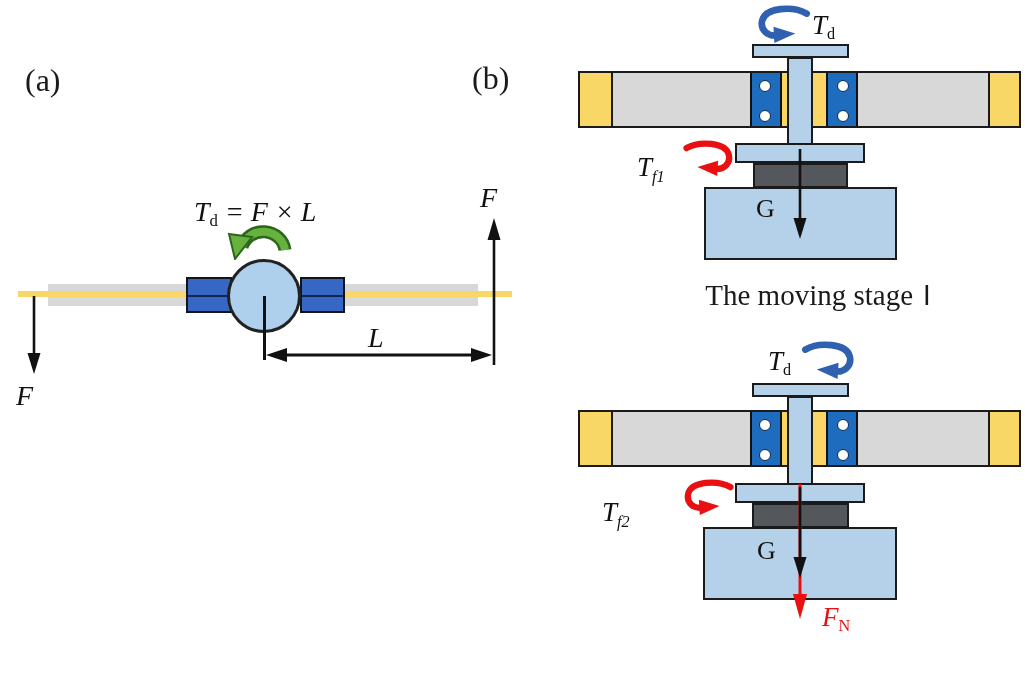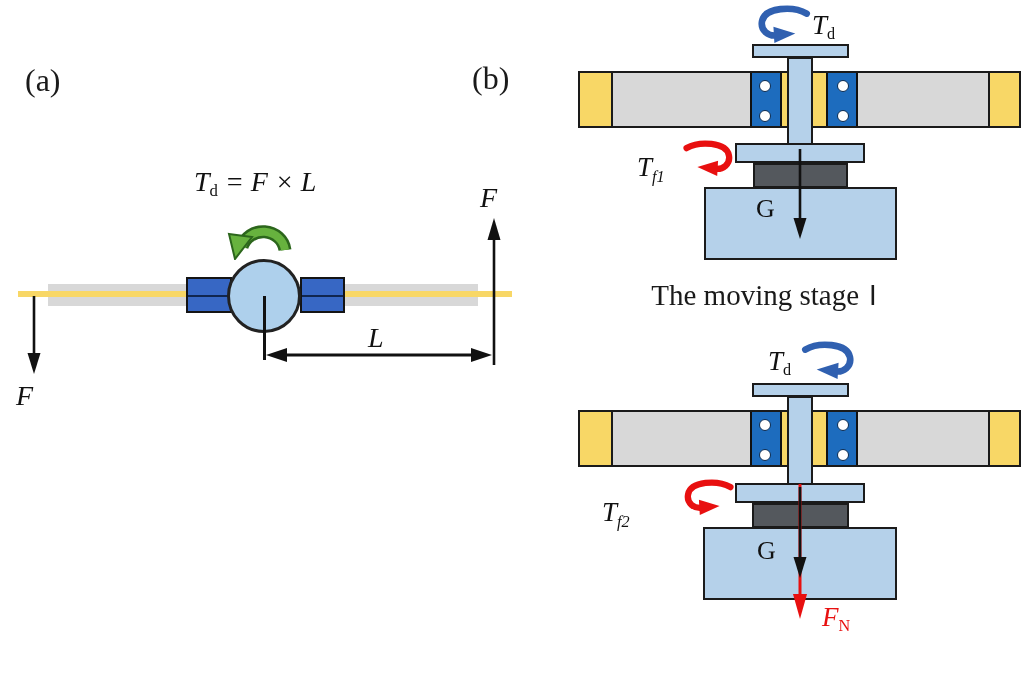--- a/index.html
+++ b/index.html
@@ -29,21 +29,21 @@
   .bolt{position:absolute;width:10px;height:10px;border-radius:50%;background:#fff;border:1px solid #0a2b52;}
   .darkblock{background:#54585d;border:2px solid #1a1a1a;box-sizing:border-box;}
 </style>
 </head>
 <body>
 
 <div class="canvas">
 
   <div class="abs serif-label" style="left:25px;top:62px;">(a)</div>
 
-  <div class="abs math" style="left:194px;top:166px;">
+  <div class="abs math" style="left:194px;top:196px;">
     <span>T</span><span class="sub">d</span>
     <span>= F × L</span>
   </div>
 
   <svg class="abs" style="left:226px;top:216px;" width="68" height="44" viewBox="0 0 68 44">
     <path d="M 16 31 A 22 21 0 0 1 59 34" fill="none" stroke="#2c661c" stroke-width="13"></path>
     <path d="M 16 31 A 22 21 0 0 1 59 34" fill="none" stroke="#67b23e" stroke-width="8"></path>
     <polygon points="3,18 26,21 9,43" fill="#67b23e" stroke="#2c661c" stroke-width="2"></polygon>
   </svg>
 
@@ -117,21 +117,21 @@
   <div class="abs math-sm" style="left:637px;top:152px;">
     <span>T</span><span class="sub-i">f1</span>
   </div>
 
   <svg class="abs" style="left:792px;top:149px;z-index:6;" width="16" height="90">
     <line x1="8" y1="0" x2="8" y2="71" stroke="#111" stroke-width="2.6"></line>
     <polygon points="8,90 1.5,69 14.5,69" fill="#111"></polygon>
   </svg>
   <div class="abs" style="left:756px;top:194px;font-size:26px;z-index:6;">G</div>
 
-  <div class="abs caption" style="left:564px;top:279px;">
+  <div class="abs caption" style="left:618px;top:279px;">
     <span>The moving stage</span><span class="numeral">Ⅰ</span>
   </div>
 
   <div class="abs math-sm" style="left:768px;top:346px;">
     <span>T</span><span class="sub">d</span>
   </div>
 
   <svg class="abs" style="left:801px;top:341px;" width="58" height="38" viewBox="0 0 60 40">
     <g transform="translate(60,0) scale(-1,1)">
       <path d="M 56 9 C 42 1, 12 2, 9 17 C 7 27, 16 33, 24 32" fill="none" stroke="#3060b0" stroke-width="7" stroke-linecap="round"></path>

